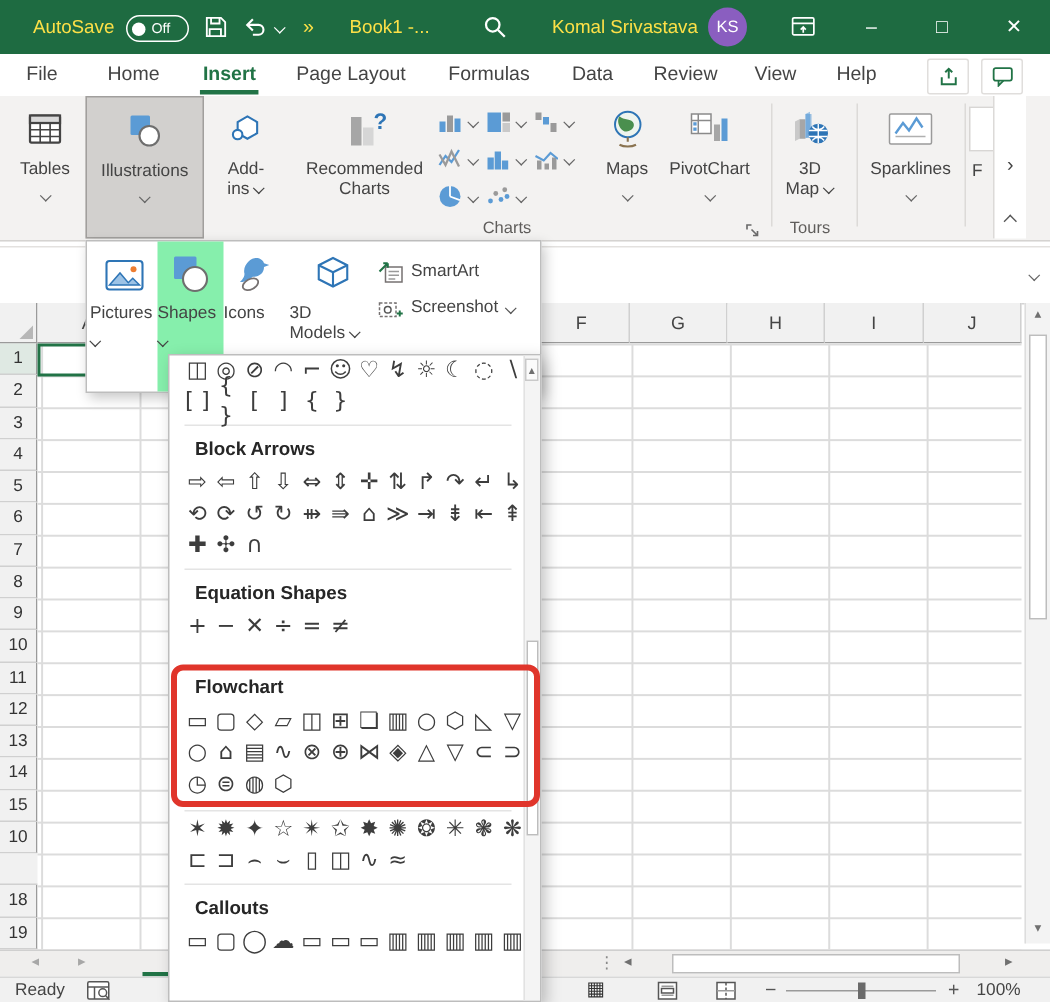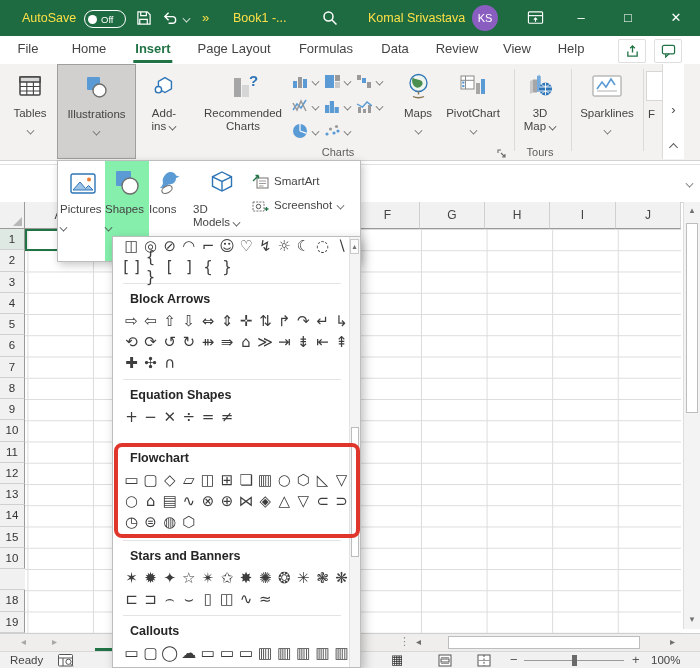--- a/index.html
+++ b/index.html
@@ -642,21 +642,20 @@
           </div>
           <div class="sp-row">
             <span class="sp-g">◷</span>
             <span class="sp-g">⊜</span>
             <span class="sp-g">◍</span>
             <span class="sp-g">⬡</span>
           </div>
         </div>
         <div class="sp-div"></div>
         <div>
-          <div class="sp-h">Stars and Banners</div>
           <div class="sp-row">
             <span class="sp-g">✶</span>
             <span class="sp-g">✹</span>
             <span class="sp-g">✦</span>
             <span class="sp-g">☆</span>
             <span class="sp-g">✴</span>
             <span class="sp-g">✩</span>
             <span class="sp-g">✸</span>
             <span class="sp-g">✺</span>
             <span class="sp-g">❂</span>

